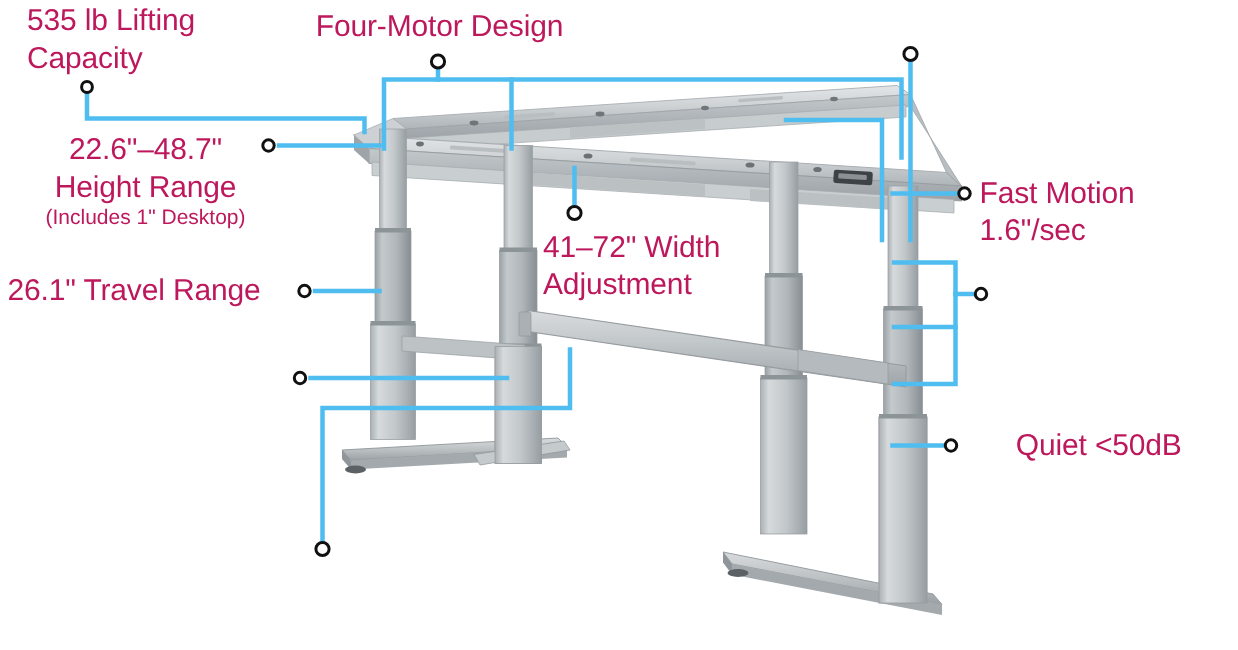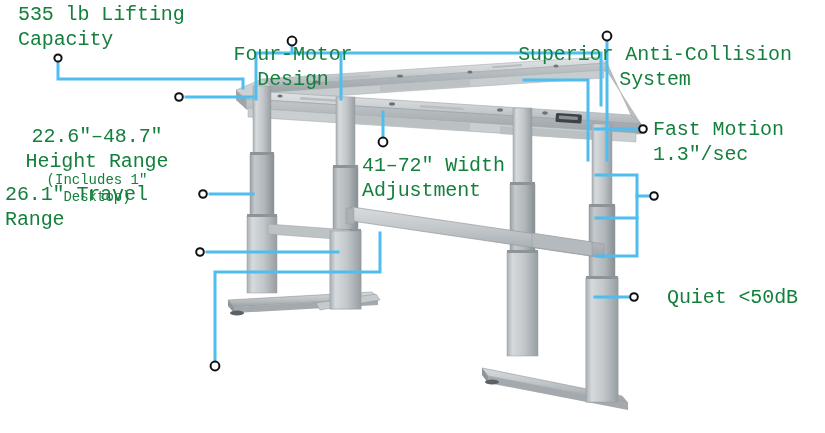--- a/index.html
+++ b/index.html
@@ -17,34 +17,34 @@
   }
   #scene {
     position: absolute;
     left: 0;
     top: 0;
     width: 825px;
     height: 433px;
   }
   .lbl {
     position: absolute;
-    color: #15803d;
-    font-family: Liberation Mono, monospace;
+    color: #be185d;
+    font-family: Liberation Sans, sans-serif;
     font-size: 20px;
     line-height: 25px;
     letter-spacing: -0.1px;
     white-space: pre-line;
   }
   .lbl.sub {
     font-size: 14px;
     line-height: 17px;
     letter-spacing: 0px;
   }
   .lbl.ta-left  { text-align: left; }
-  .lbl.ta-center{ text-align: center; margin-top: 36px; }
+  .lbl.ta-center{ text-align: center; }
 </style>
 </head>
 <body>
 
 <div id="infographic">
 
   <svg id="scene" viewBox="0 0 825 433">
     <defs>
       <linearGradient id="gBeamTop" x1="0" y1="0" x2="0" y2="1">
         <stop offset="0%" stop-color="#e3e6e8"></stop>
@@ -248,21 +248,20 @@
 
   <div class="lbl ta-left" style="left:5px; top:182px; width:195px;">26.1" Travel Range</div>
 
 
 
   <div class="lbl ta-center" style="left:198px; top:6px; width:190px;">Four-Motor Design</div>
 
   <div class="lbl ta-left" style="left:362px; top:153px; width:180px;">41–72" Width
 Adjustment</div>
 
-  <div class="lbl ta-center" style="left:490px; top:6px; width:330px;">Superior Anti-Collision System</div>
 
   <div class="lbl ta-left" style="left:653px; top:117px; width:170px;">Fast Motion
-1.3"/sec</div>
+1.6"/sec</div>
 
 
   <div class="lbl ta-left" style="left:645px; top:285px; width:175px;text-align:center;">Quiet &lt;50dB</div>
 
 </div>
 
 </body></html>

